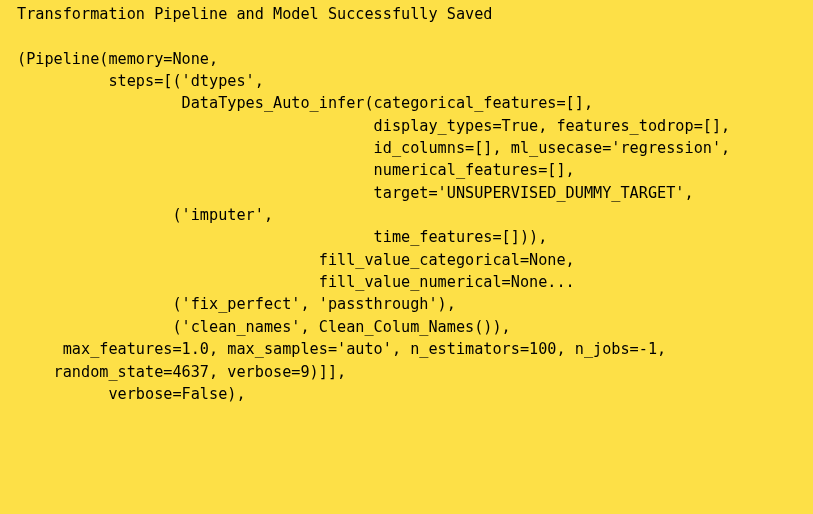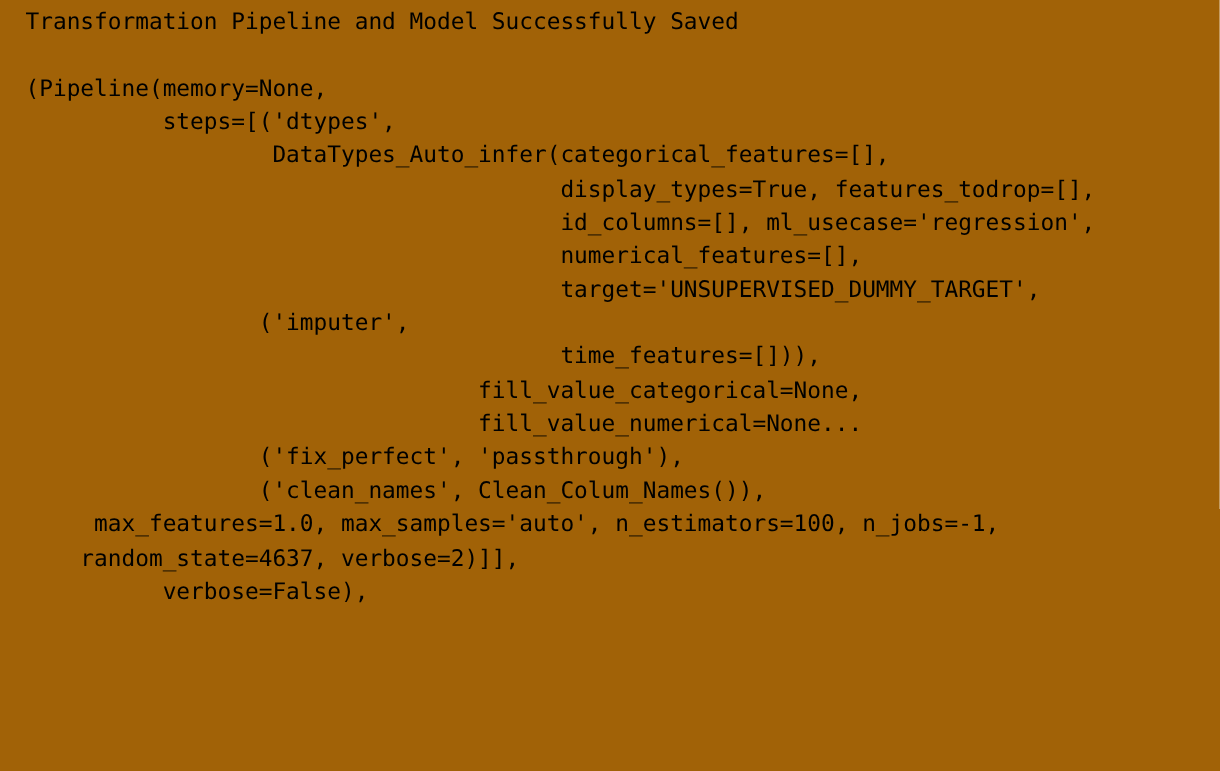--- a/index.html
+++ b/index.html
@@ -13,21 +13,21 @@
     height: 514px;
     overflow: hidden;
     font-family: "DejaVu Sans Mono", "Liberation Mono", monospace;
   }
   #console-output {
     position: absolute;
     left: 0;
     top: 0;
     width: 813px;
     height: 514px;
-    background: #a16207;
+    background: #fde047;
     box-sizing: border-box;
     padding: 3px 0 0 17px;
   }
   .out-line {
     display: block;
     font-family: "DejaVu Sans Mono", "Liberation Mono", monospace;
     font-size: 15.2px;
     line-height: 22.35px;
     color: #000000;
     white-space: pre;
@@ -53,16 +53,16 @@
   <span class="out-line">                                       id_columns=[], ml_usecase='regression',</span>
   <span class="out-line">                                       numerical_features=[],</span>
   <span class="out-line">                                       target='UNSUPERVISED_DUMMY_TARGET',</span>
   <span class="out-line">                 ('imputer',</span>
   <span class="out-line">                                       time_features=[])),</span>
   <span class="out-line">                                 fill_value_categorical=None,</span>
   <span class="out-line">                                 fill_value_numerical=None...</span>
   <span class="out-line">                 ('fix_perfect', 'passthrough'),</span>
   <span class="out-line">                 ('clean_names', Clean_Colum_Names()),</span>
   <span class="out-line">     max_features=1.0, max_samples='auto', n_estimators=100, n_jobs=-1,</span>
-  <span class="out-line">    random_state=4637, verbose=2)]],</span>
+  <span class="out-line">    random_state=4637, verbose=9)]],</span>
   <span class="out-line">          verbose=False),</span>
 
 </div>
 
 </body></html>

